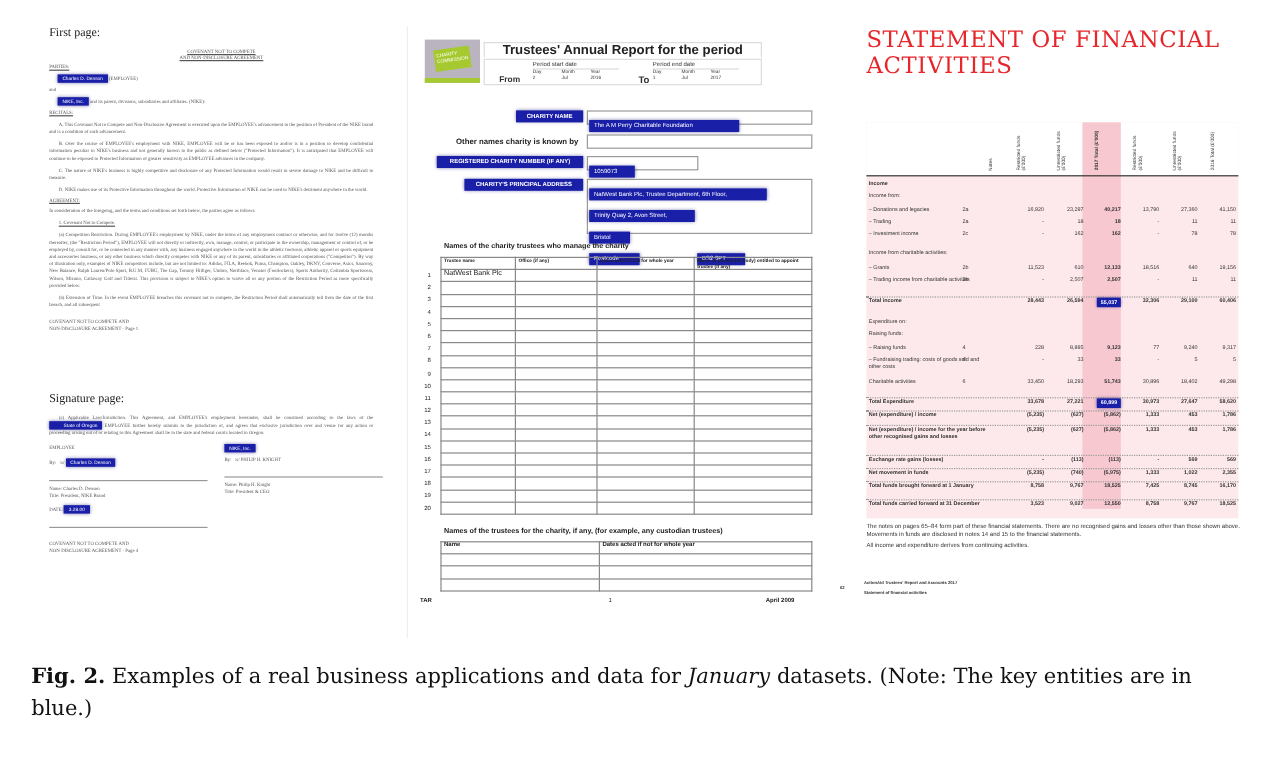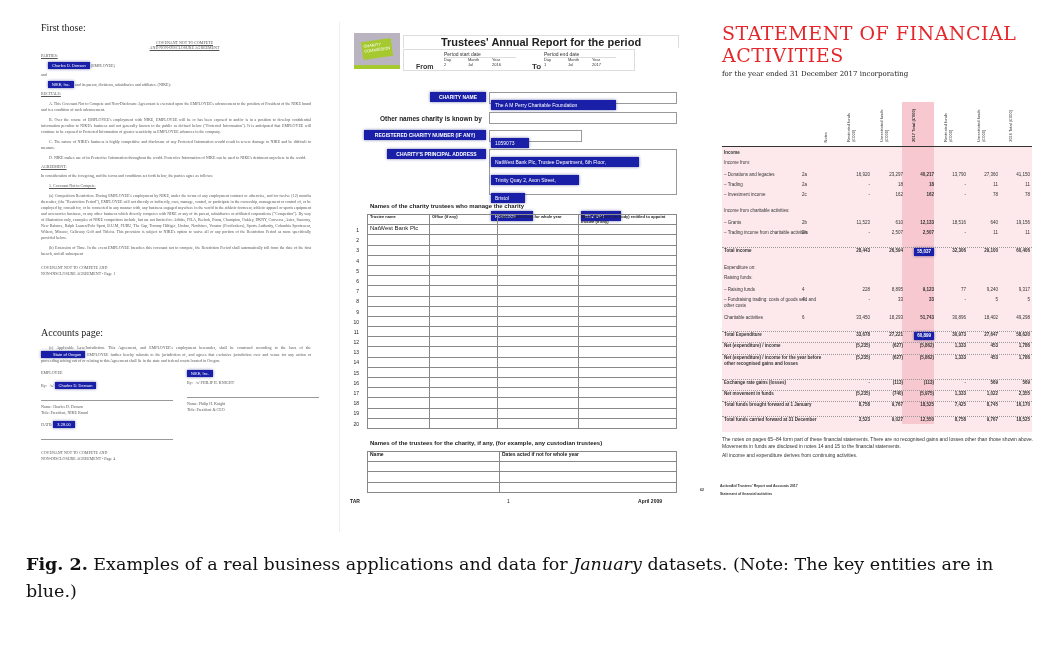--- a/index.html
+++ b/index.html
@@ -16,21 +16,21 @@
   #p1 .ul { text-decoration: underline; }
   .sig-grid { display: flex; margin-left: 11px; margin-right: 20px; margin-top: 6px; gap: 14px; }
   .sig-col { flex: 1; }
   .sig-line { border-bottom: 1px solid #999; height: 10px; margin-top: 2px; }
 
   
   #p2 { position: absolute; left: 347px; top: 28px; width: 335px; height: 480px; font-family: "Liberation Sans", sans-serif; }
   #p2 .logo { position: absolute; left: 7px; top: 5px; width: 46px; height: 36px; background: #b9b4c0; }
   #p2 .logo .tag { position: absolute; left: 8px; top: 7px; width: 30px; height: 18px; background: #a6c92f; color: #fff; font-size: 4px; line-height: 5px; padding: 2px; transform: rotate(-8deg); }
   #p2 .logo .strip { position: absolute; left: 0; bottom: 0; width: 100%; height: 4px; background: #a6c92f; }
-  #p2 .trtitle { position: absolute; left: 56px; top: 7px; width: 276px; text-align: center; font-weight: bold; font-size: 11px; border: 1px solid #ddd; border-bottom: none; }
+  #p2 .trtitle { position: absolute; left: 56px; top: 7px; width: 232px; text-align: center; font-weight: bold; font-size: 11px; border: 1px solid #ddd; border-bottom: none; }
   #p2 .periods { position: absolute; left: 56px; top: 21px; width: 232px; height: 22px; border: 1px solid #ddd; font-size: 5px; color: #333; }
   .periods .from { position: absolute; left: 12px; top: 13px; font-size: 7px; font-weight: bold; }
   .periods .to { position: absolute; left: 128px; top: 12px; font-size: 8px; font-weight: bold; }
   .periods .blk { position: absolute; top: 1px; width: 72px; }
   .periods .blk .lbl { font-size: 5px; border-bottom: 1px solid #ddd; }
   .periods .blk .cells { display: flex; }
   .periods .blk .cell { flex: 1; font-size: 4px; line-height: 4.5px; }
   #p2 .section { position: absolute; left: 3px; top: 45px; width: 327px; height: 12px; background: #000; color: #fff; font-size: 10px; line-height: 12px; }
   #p2 .section .l { position: absolute; left: 2px; }
   #p2 .section .r { position: absolute; left: 105px; }
@@ -70,41 +70,41 @@
 
   
   #caption { position: absolute; left: 26px; top: 551px; width: 1020px; font-family: "DejaVu Serif", serif; font-size: 17.5px; line-height: 27px; color: #111; }
   #caption b { font-weight: bold; }
   #caption i { font-style: italic; }
 </style>
 </head>
 <body>
 
 <div id="p1">
-  <div class="h">First those:</div>
+  <div class="h">First page:</div>
   <div class="title">COVENANT NOT TO COMPETE</div>
   <div class="title" style="margin-top:0">AND NON-DISCLOSURE AGREEMENT</div>
   <div class="line ul">PARTIES:</div>
   <div class="line" style="margin-left:18px"><span class="ent">Charles D. Denson</span> <span>(EMPLOYEE)</span></div>
   <div class="line">and</div>
   <div class="line" style="margin-left:18px"><span class="ent">NIKE, Inc.</span> <span>and its parent, divisions, subsidiaries and affiliates. (NIKE):</span></div>
   <div class="line ul">RECITALS:</div>
   <div class="para">A. This Covenant Not to Compete and Non-Disclosure Agreement is executed upon the EMPLOYEE's advancement to the position of President of the NIKE brand and is a condition of such advancement.</div>
   <div class="para">B. Over the course of EMPLOYEE's employment with NIKE, EMPLOYEE will be or has been exposed to and/or is in a position to develop confidential information peculiar to NIKE's business and not generally known to the public as defined below ("Protected Information"). It is anticipated that EMPLOYEE will continue to be exposed to Protected Information of greater sensitivity as EMPLOYEE advances in the company.</div>
   <div class="para">C. The nature of NIKE's business is highly competitive and disclosure of any Protected Information would result in severe damage to NIKE and be difficult to measure.</div>
   <div class="para">D. NIKE makes use of its Protective Information throughout the world. Protective Information of NIKE can be used to NIKE's detriment anywhere in the world.</div>
   <div class="line ul">AGREEMENT:</div>
   <div class="line">In consideration of the foregoing, and the terms and conditions set forth below, the parties agree as follows:</div>
   <div class="para ul">1. Covenant Not to Compete.</div>
   <div class="para">(a) Competition Restriction. During EMPLOYEE's employment by NIKE, under the terms of any employment contract or otherwise, and for twelve (12) months thereafter, (the "Restriction Period"), EMPLOYEE will not directly or indirectly, own, manage, control, or participate in the ownership, management or control of, or be employed by, consult for, or be connected in any manner with, any business engaged anywhere in the world in the athletic footwear, athletic apparel or sports equipment and accessories business, or any other business which directly competes with NIKE or any of its parent, subsidiaries or affiliated corporations ("Competitor"). By way of illustration only, examples of NIKE competitors include, but are not limited to: Adidas, FILA, Reebok, Puma, Champion, Oakley, DKNY, Converse, Asics, Saucony, New Balance, Ralph Lauren/Polo Sport, B.U.M, FUBU, The Gap, Tommy Hilfiger, Umbro, Northface, Venator (Footlockers), Sports Authority, Columbia Sportswear, Wilson, Mizuno, Callaway Golf and Titleist. This provision is subject to NIKE's option to waive all or any portion of the Restriction Period as more specifically provided below.</div>
   <div class="para">(b) Extension of Time. In the event EMPLOYEE breaches this covenant not to compete, the Restriction Period shall automatically toll from the date of the first breach, and all subsequent</div>
   <div class="line" style="margin-top:8px">COVENANT NOT TO COMPETE AND</div>
   <div class="line" style="margin-top:0">NON-DISCLOSURE AGREEMENT - Page 1</div>
 
-  <div class="h" style="margin-top:50px">Accounts page:</div>
+  <div class="h" style="margin-top:50px">Signature page:</div>
   <div class="para" style="margin-top:6px">
     <span>(c) Applicable Law/Jurisdiction. This Agreement, and EMPLOYEE's employment hereunder, shall be construed according to the laws of the</span>
     <span class="ent">State of Oregon</span>
     <span>EMPLOYEE further hereby submits to the jurisdiction of, and agrees that exclusive jurisdiction over and venue for any action or proceeding arising out of or relating to this Agreement shall lie in the state and federal courts located in Oregon.</span>
   </div>
   <div class="sig-grid">
     <div class="sig-col">
       <div>EMPLOYEE</div>
       <div style="margin-top:6px"><span>By:</span> &nbsp; <span>/s/</span> <span class="ent">Charles D. Denson</span></div>
       <div class="sig-line"></div>
@@ -369,21 +369,20 @@
   <div class="p2foot">
     <span style="position:absolute;left:3px">TAR</span>
     <span style="position:absolute;left:160px;font-weight:normal">1</span>
     <span style="position:absolute;right:20px">April 2009</span>
   </div>
 </div>
 
 <div id="p3">
   <div class="big">STATEMENT OF FINANCIAL</div>
   <div class="big">ACTIVITIES</div>
-  <div class="subt">for the year ended 31 December 2017 incorporating</div>
 
   <div class="tblwrap">
     <div class="hl-col"></div>
     <div class="colheads">
       <div class="hl"></div>
       <div class="ch" style="left:102px">Notes</div>
       <div class="ch" style="left:125px">Restricted funds (£'000)</div>
       <div class="ch" style="left:158px">Unrestricted funds (£'000)</div>
       <div class="ch bold" style="left:190px">2017 Total (£'000)</div>
       <div class="ch" style="left:222px">Restricted funds (£'000)</div>

